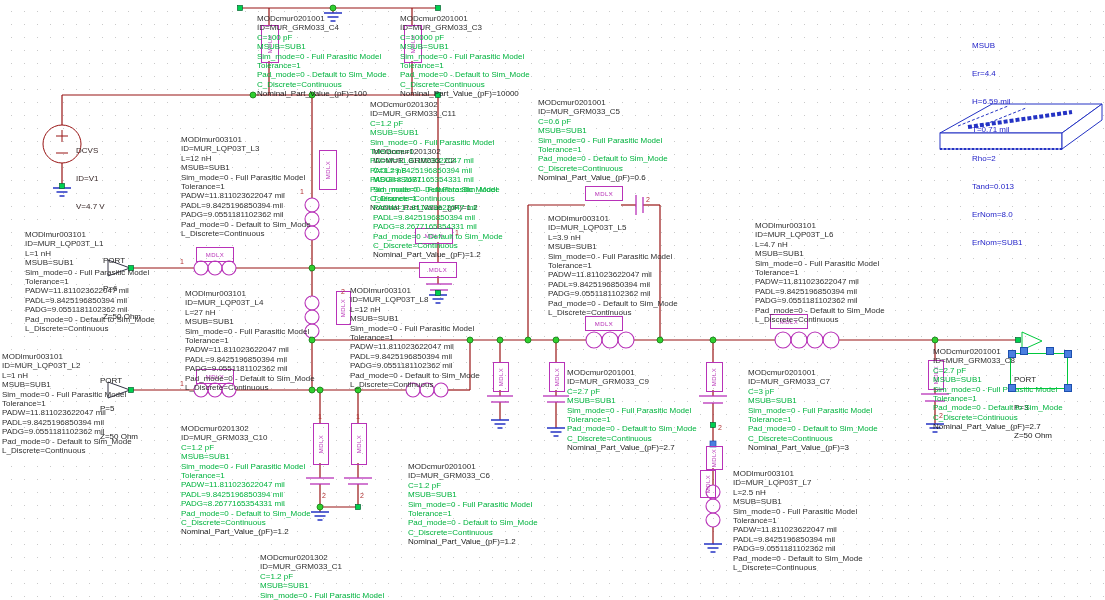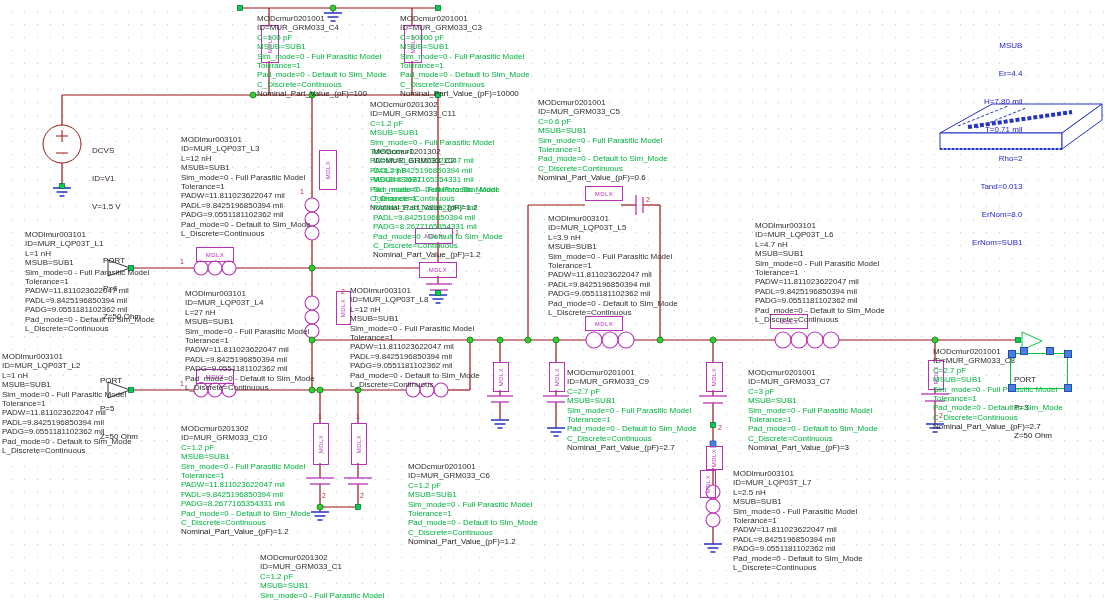--- a/index.html
+++ b/index.html
@@ -9,21 +9,21 @@
     background-image:radial-gradient(circle,#c9c9c9 0.8px,transparent 1px);
     background-size:13px 13px;background-position:5px 5px;
     font-family:"Liberation Sans",sans-serif;
   }
   svg.layer{position:absolute;left:0;top:0;}
   .tblock{position:absolute;font-size:8px;line-height:9.4px;white-space:pre;z-index:5;}
   .tblock div{height:9.4px;}
   .seg-head{color:#2f2f2f;}
   .seg-param{color:#00b33e;}
   .seg-tail{color:#1c1c1c;}
-  .msub-block div{color:#2424c8;text-align:right;}
+  .msub-block div{color:#2424c8;}
   .src-block div{color:#3a2a2a;}
   .port-block div{color:#222;}
   .mdlx{position:absolute;border:1px solid #b832b8;color:#b832b8;
         display:flex;align-items:center;justify-content:center;
         font-size:6px;letter-spacing:0.5px;background:transparent;z-index:4;}
   .mdlx.v span{transform:rotate(-90deg);display:block;}
   .pin{position:absolute;font-size:7px;color:#b03030;z-index:6;}
   .sel-rect{position:absolute;border:1px solid #00c83c;z-index:6;}
   .handle{position:absolute;width:6px;height:6px;background:#4a7fe0;border:1px solid #1c4fae;z-index:7;}
 </style>
@@ -181,32 +181,32 @@
       <rect x="435.5" y="290.5" width="5" height="5" fill="#00d050" stroke="#066633" stroke-width="0.7"></rect>
       <rect x="355.5" y="504.5" width="5" height="5" fill="#00d050" stroke="#066633" stroke-width="0.7"></rect>
       <rect x="710.5" y="422.5" width="5" height="5" fill="#00d050" stroke="#066633" stroke-width="0.7"></rect>
       <rect x="1015.5" y="337.5" width="5" height="5" fill="#00d050" stroke="#066633" stroke-width="0.7"></rect>
       <rect x="710" y="441" width="6" height="6" fill="#4a7fe0" stroke="#1c4fae" stroke-width="0.7"></rect>
     </svg>
 
   <div class="tblock msub-block" style="left:972px;top:22px">
     <div>MSUB</div>
     <div>Er=4.4</div>
-    <div>H=7.80 mil</div>
+    <div>H=6.59 mil</div>
     <div>T=0.71 mil</div>
     <div>Rho=2</div>
     <div>Tand=0.013</div>
     <div>ErNom=8.0</div>
     <div>ErNom=SUB1</div>
   </div>
 
-  <div class="tblock src-block" style="left:92px;top:127px">
+  <div class="tblock src-block" style="left:76px;top:127px">
     <div>DCVS</div>
     <div>ID=V1</div>
-    <div>V=1.5 V</div>
+    <div>V=4.7 V</div>
   </div>
 
   <div class="tblock port-block" style="left:103px;top:237px">
     <div>PORT</div>
     <div>P=6</div>
     <div>Z=50 Ohm</div>
   </div>
 
   <div class="tblock port-block" style="left:100px;top:357px">
     <div>PORT</div>

